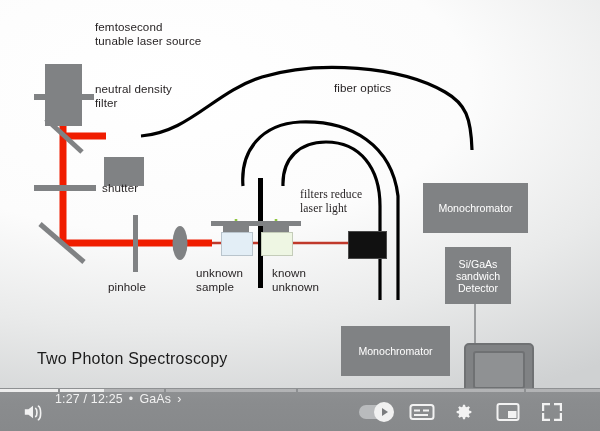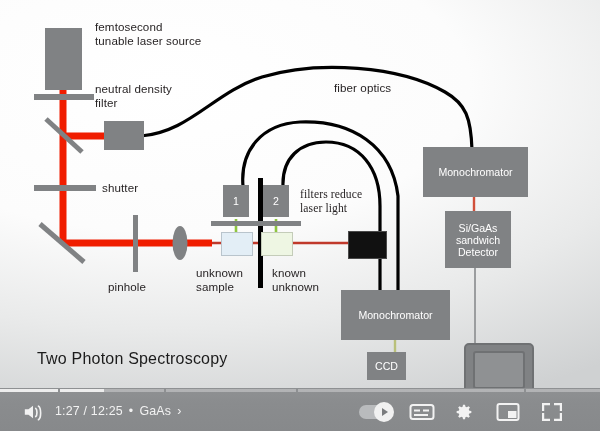--- a/index.html
+++ b/index.html
@@ -9,40 +9,40 @@
 
   
   #slide{position:absolute;left:0;top:0;width:600px;height:388px;
          background:linear-gradient(160deg,#fdfdfd 0%,#fbfbfb 45%,#eceded 72%,#d6d8d9 100%);}
   #slide .bandlight{position:absolute;left:0;top:0;width:100%;height:100%;
          background:radial-gradient(120% 90% at 28% 22%,#ffffff 0%,#fcfcfc 42%,#e9eaea 70%,#cfd1d2 100%);}
   #diagram{position:absolute;left:0;top:0;width:600px;height:388px;}
 
   .lbl{position:absolute;color:#231f20;font-size:11.6px;line-height:13.6px;
        letter-spacing:.1px;white-space:pre;}
-  .gbox{position:absolute;background:#808284;box-sizing:border-box;}
+  .gbox{position:absolute;background:#808284;box-sizing:border-box;margin-top:36px;}
   .gbox span{position:absolute;left:0;right:0;top:50%;transform:translateY(-50%);
        text-align:center;color:#fff;font-size:10.6px;line-height:12px;}
   .bar{position:absolute;background:#808284;}
 
   
   #slide-title{position:absolute;left:37px;top:350px;color:#1c1c1c;
        font-size:16px;letter-spacing:.2px;}
 
   
   #controls{position:absolute;left:0;bottom:0;width:600px;height:43px;
        background:linear-gradient(180deg,#8f9193 0%,#8a8c8e 35%,#87898b 100%);}
   #progress{position:absolute;left:0;top:0;width:600px;height:4px;}
   .chap{position:absolute;top:1px;height:3px;background:rgba(255,255,255,.32);}
   .chap .played{position:absolute;left:0;top:0;height:100%;background:#ededed;}
   #ctlrow{position:absolute;left:0;top:4px;width:600px;height:39px;}
   .ctl{position:absolute;top:0;height:39px;display:flex;align-items:center;
        justify-content:center;cursor:pointer;}
   #timetext{position:absolute;left:55px;top:0;height:26px;display:flex;
-       align-items:flex-end;color:#f2f2f2;font-size:12.4px;letter-spacing:.2px;}
+       align-items:flex-start;color:#f2f2f2;font-size:12.4px;letter-spacing:.2px;}
   #chaptertext{color:#f2f2f2;font-size:12.4px;}
   .sep{color:#f2f2f2;font-size:12.4px;padding:0 6px;}
   #watermark{position:absolute;right:8px;bottom:23px;color:rgba(255,255,255,.82);
        font-size:15px;letter-spacing:.5px;white-space:nowrap;
        text-shadow:0 1px 2px rgba(0,0,0,.35);pointer-events:none;}
   #wm-zh{font-family:"DejaVu Sans",sans-serif;font-weight:bold;}
 
   .toggle{position:relative;width:32px;height:14px;border-radius:7px;background:#b9bbbd;}
   .toggle .knob{position:absolute;right:-3px;top:-3px;width:20px;height:20px;border-radius:50%;
        background:#f1f1f1;display:flex;align-items:center;justify-content:center;}

